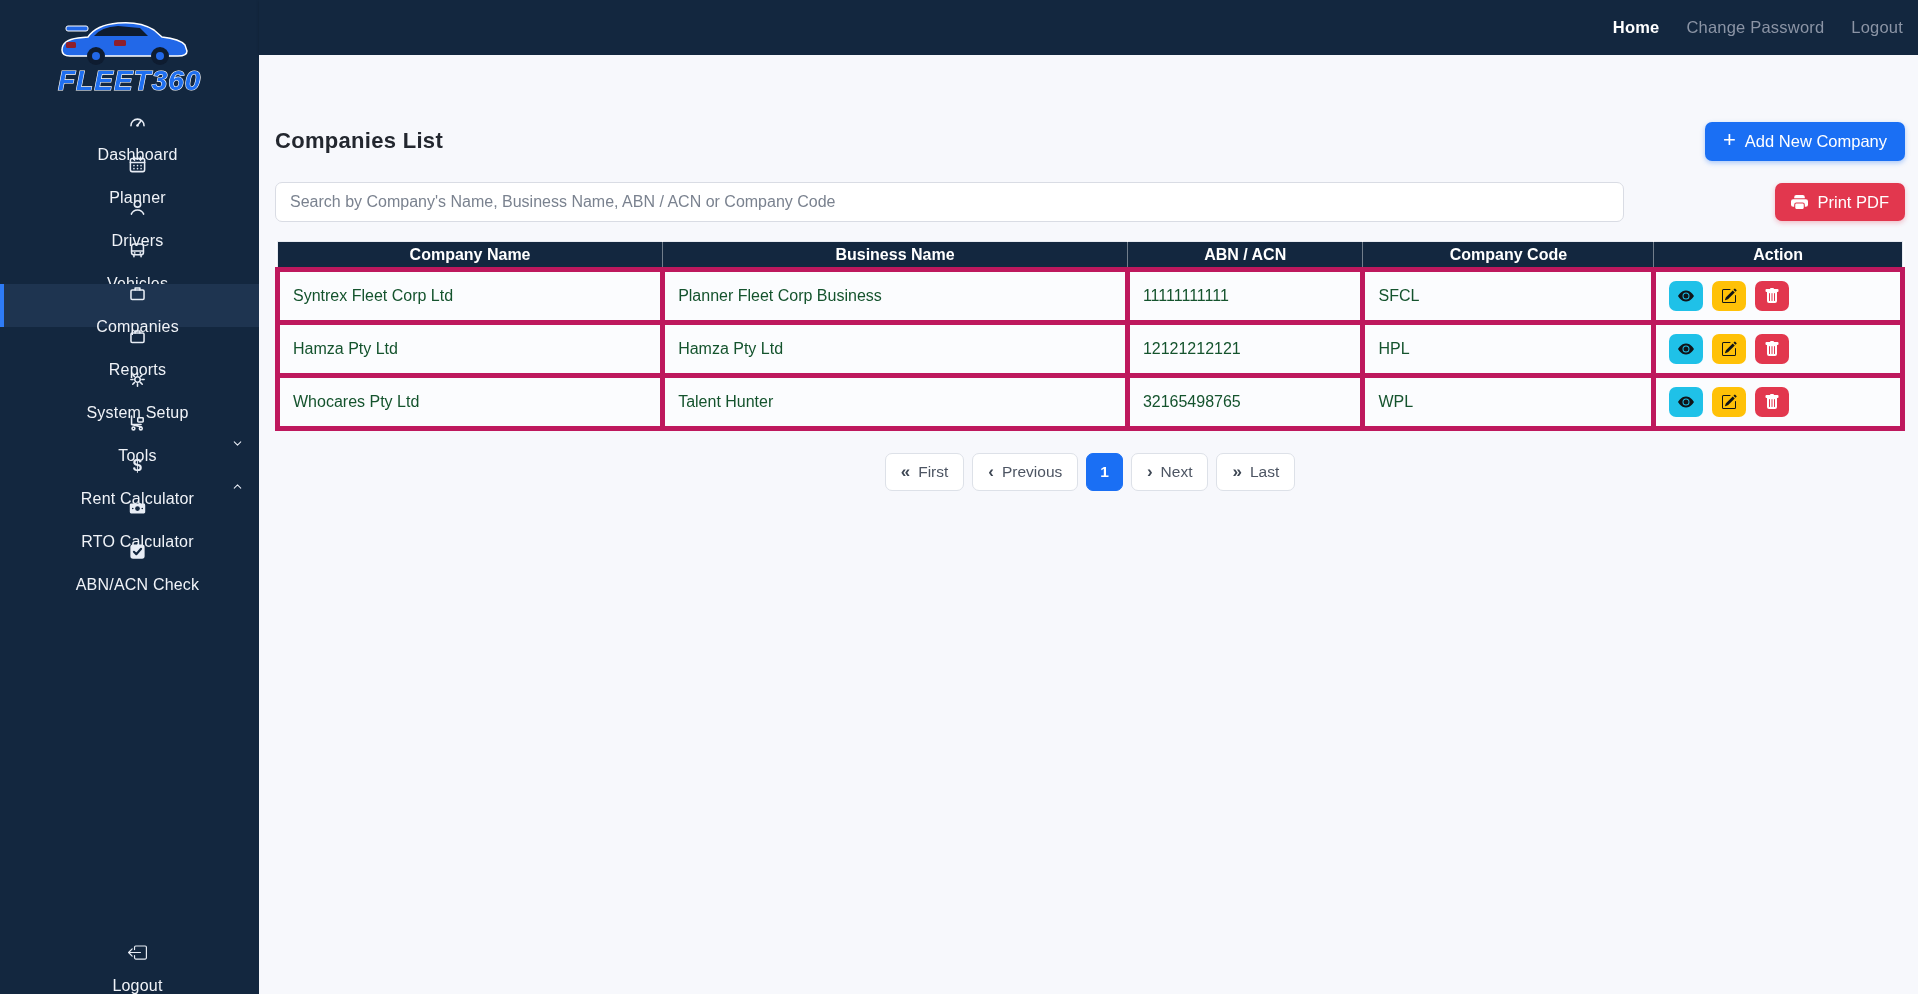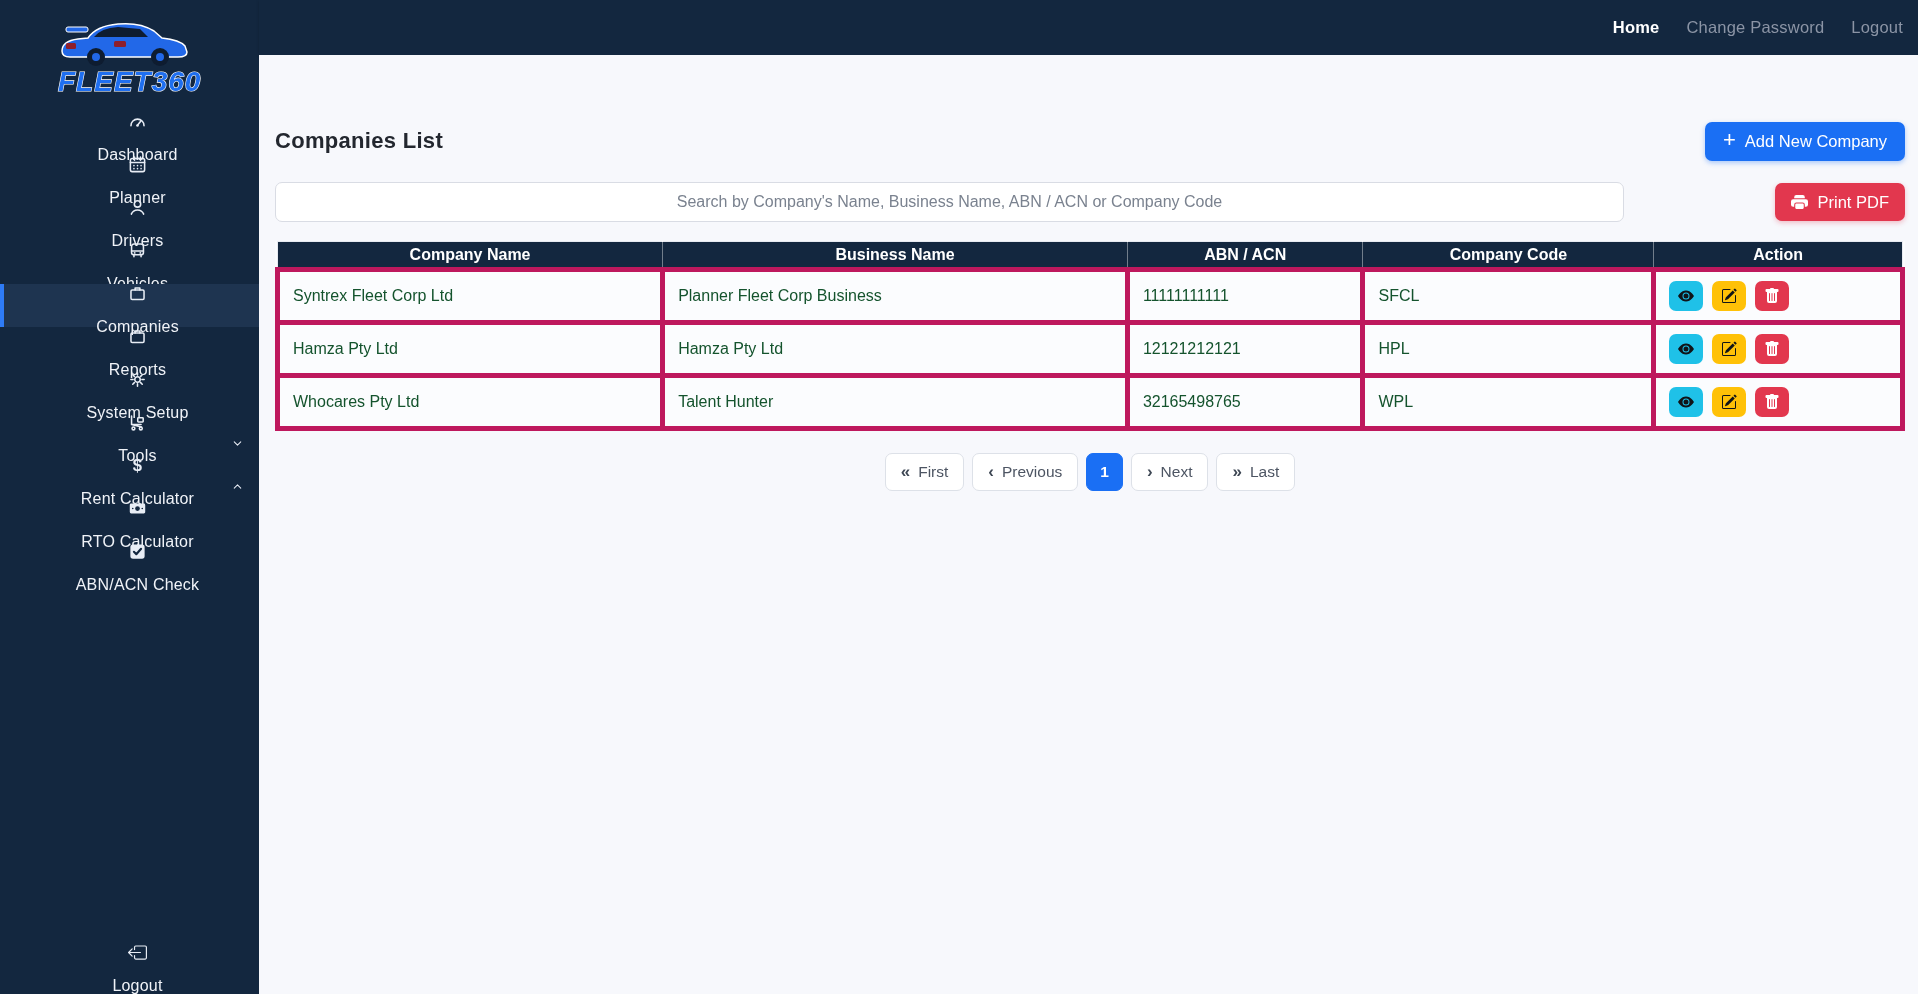--- a/index.html
+++ b/index.html
@@ -4,21 +4,21 @@
 <style>
   * { margin:0; padding:0; box-sizing:border-box; }
   html,body { width:1918px; height:994px; overflow:hidden;
     font-family:"Liberation Sans", sans-serif; background:#F7F8FC; }
 
   .app { display:flex; width:1918px; height:994px; }
 
   
   .sidebar { width:259px; min-width:259px; background:#13273F; color:#EDF1F7;
     display:flex; flex-direction:column; height:994px; }
-  .logo-wrap { height:112px; display:flex; align-items:center; padding:2px 0 0 44px;text-decoration:underline; }
+  .logo-wrap { height:112px; display:flex; padding:12px 0 0 44px;text-decoration:underline; }
   .nav { display:flex; flex-direction:column; }
   .nav-item { height:43px; display:flex; align-items:center; gap:15px;
     padding-left:31px; padding-right:15px; cursor:pointer; font-size:16px;
     color:#F0F3F8; letter-spacing:.2px; position:relative;flex-direction:column; }
   .nav-item.active { background:#1E3450; }
   .nav-item.active::before { content:""; position:absolute; left:0; top:0; bottom:0;
     width:4px; background:#2E7BF6; }
   .nav-icon { width:20px; height:20px; display:flex; align-items:center; justify-content:center; }
   .nav-icon svg { width:19px; height:19px; }
   .ico-s { fill:none; stroke:#E8EDF5; stroke-width:1.3; stroke-linecap:round; stroke-linejoin:round; }
@@ -40,21 +40,21 @@
   .page-head { display:flex; align-items:center; justify-content:space-between; height:44px; }
   .page-title { font-size:22px; font-weight:600; color:#23272F; letter-spacing:.3px; }
   .btn { border:none; cursor:pointer; border-radius:7px; display:inline-flex;
     align-items:center; gap:9px; font-family:"Liberation Sans",sans-serif; }
   .btn-add { background:#1A6FF4; color:#fff; font-size:16.5px; height:39px;
     padding:0 18px; box-shadow:0 2px 5px rgba(26,111,244,.35); }
   .plus { font-size:22px; font-weight:400; line-height:1; margin-top:-2px; }
   .search-row { margin-top:19px; display:flex; align-items:center; }
   .search-input { width:1349px; height:40px; border:1px solid #D9DCE4; border-radius:7px;
     background:#fff; padding:0 14px; font-size:16px; color:#1d4ed8; outline:none;
-    font-family:"Liberation Sans",sans-serif;text-align:center; }
+    font-family:"Liberation Sans",sans-serif; }
   .search-input::placeholder { color:#7A828F; }
   .btn-print { margin-left:auto; background:#E2374E; color:#fff; font-size:16.5px;
     height:38px; padding:0 16px; box-shadow:0 2px 5px rgba(226,55,78,.3); }
   .btn-print svg { width:17px; height:17px; fill:#fff; }
 
   
   table { margin-top:19px; width:1630px; border-collapse:collapse; table-layout:fixed;
     background:#FBFCFE; border:1px solid #E7EAF1; }
   thead th { background:#13273F; color:#fff; font-size:16px; font-weight:700;
     height:28px; text-align:center; border-right:1px solid rgba(255,255,255,.4); }

